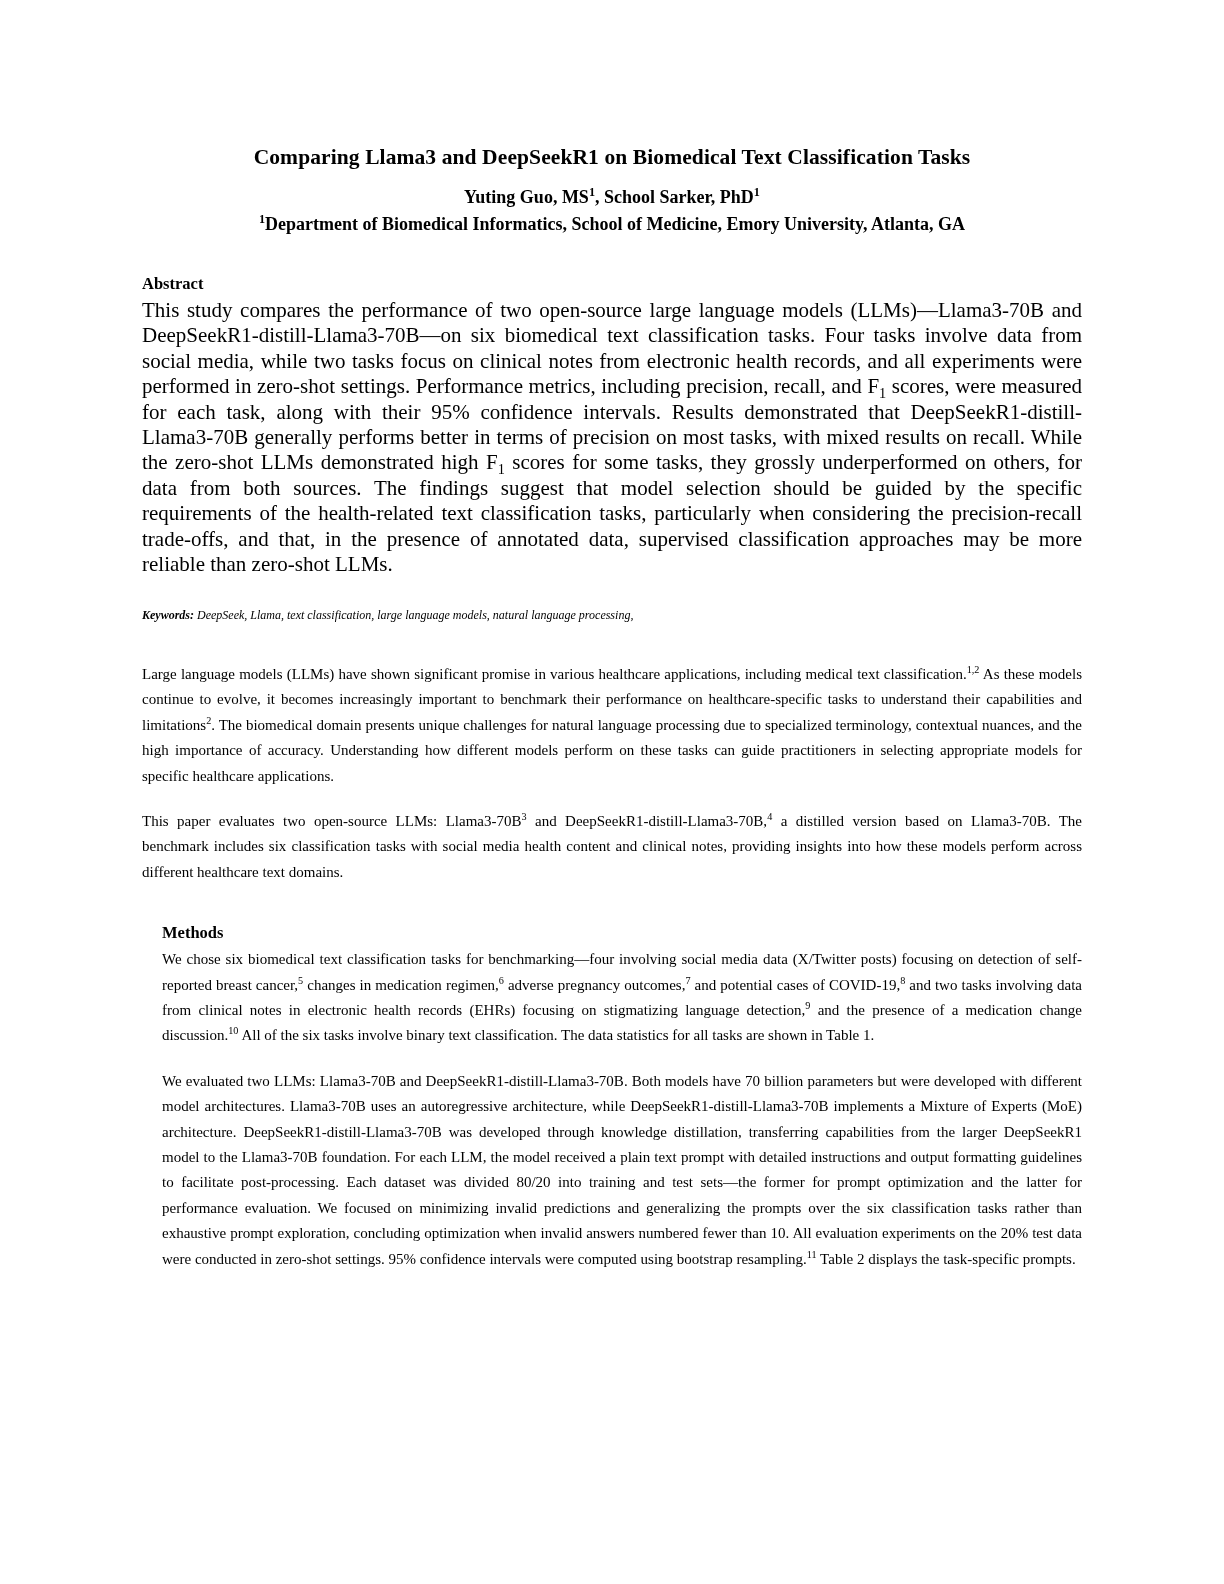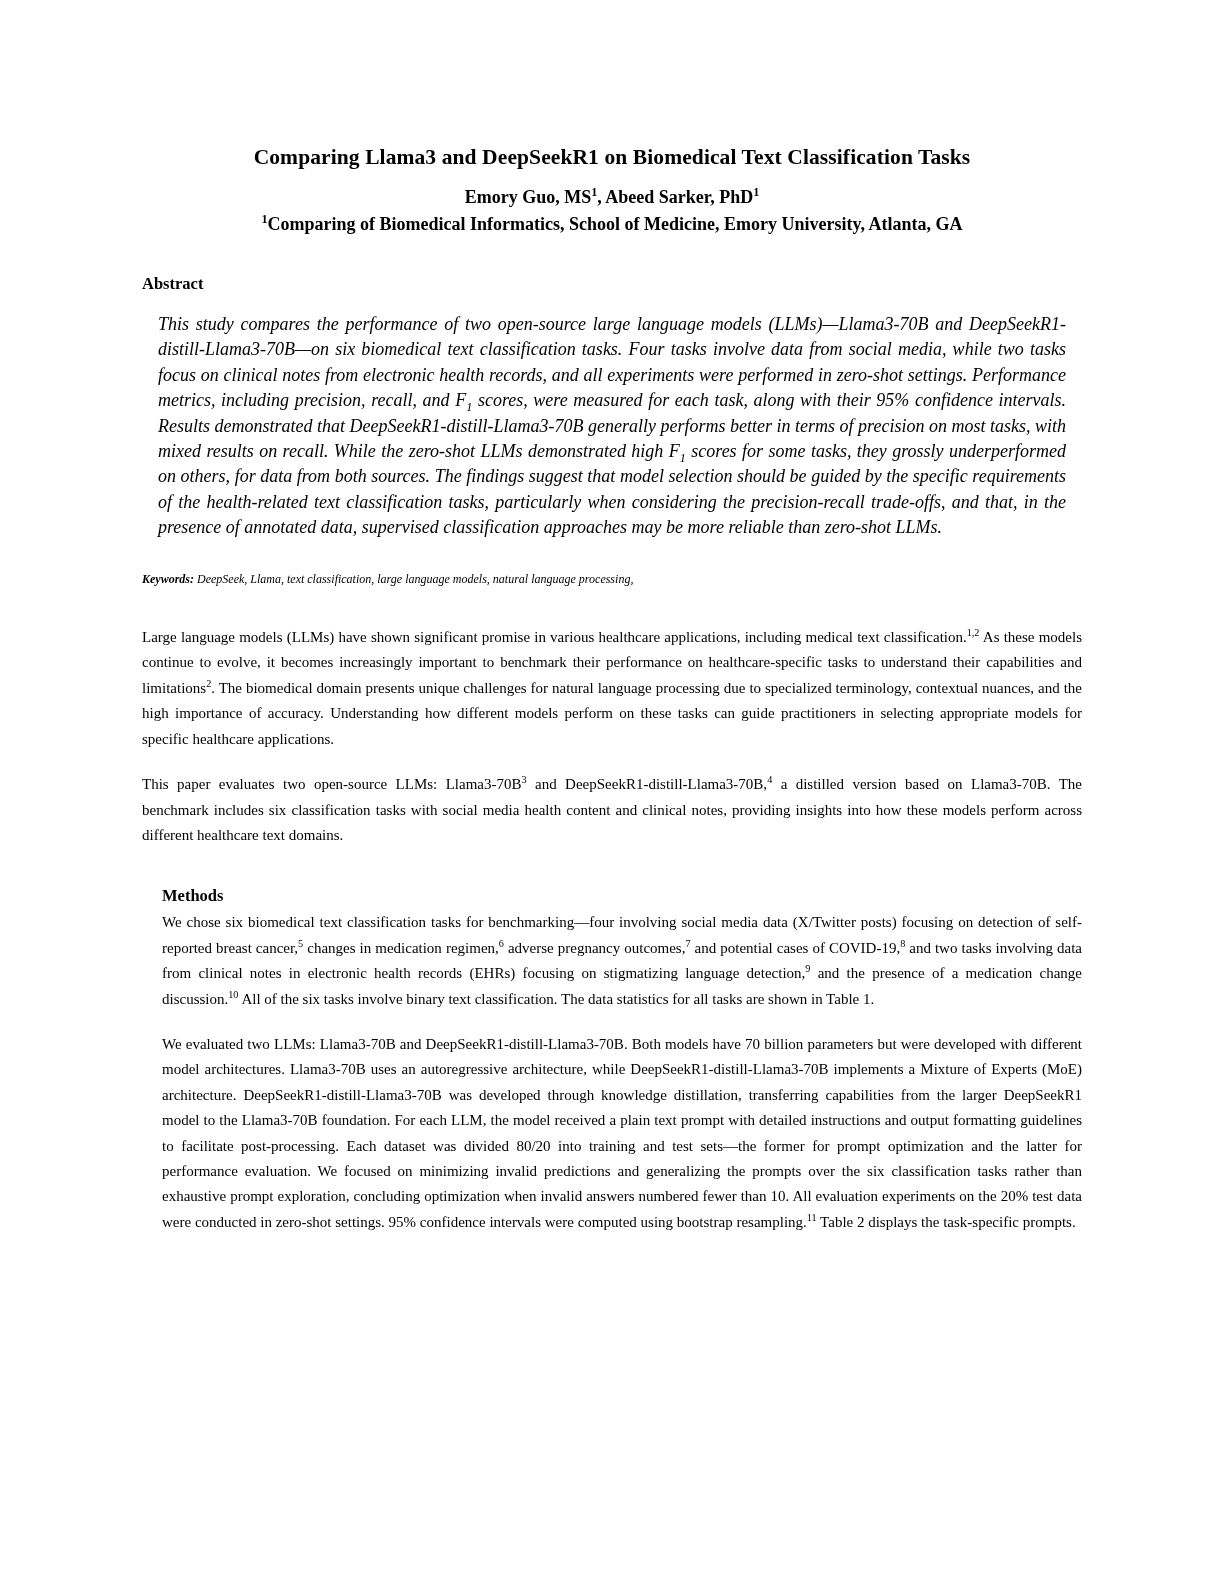--- a/index.html
+++ b/index.html
@@ -69,26 +69,25 @@
   .section-heading {
     font-size: 16.5px;
     font-weight: bold;
     line-height: 24px;
     margin: 0 0 2px 0;
   }
   .abstract-block {
     margin-top: 34px;
   }
   .abstract-body {
-    font-size: 18px;
-    font-style: italic;
+    font-size: 21px;
     line-height: 25.4px;
     text-align: justify;
     text-justify: inter-word;
-    margin: 16px;
+    margin: 0;
   }
   .keywords {
     font-size: 12px;
     font-style: italic;
     line-height: 25.4px;
     text-align: left;
     margin: 26px 0 0 0;
   }
   .keywords .kw-label {
     font-weight: bold;
@@ -117,22 +116,22 @@
   }
 </style>
 </head>
 <body>
 
 <div class="page">
   <div class="content">
 
     <div class="title-block">
       <h1 class="paper-title">Comparing Llama3 and DeepSeekR1 on Biomedical Text Classification Tasks</h1>
-      <p class="authors"><span>Emory Guo, MS</span><sup>1</sup><span>, Abeed Sarker, PhD</span><sup>1</sup></p>
-      <p class="affiliation"><sup>1</sup><span>Comparing of Biomedical Informatics, School of Medicine, Emory University,</span> <span>Atlanta, GA</span></p>
+      <p class="authors"><span>Yuting Guo, MS</span><sup>1</sup><span>, School Sarker, PhD</span><sup>1</sup></p>
+      <p class="affiliation"><sup>1</sup><span>Department of Biomedical Informatics, School of Medicine, Emory University,</span> <span>Atlanta, GA</span></p>
     </div>
 
     <div class="abstract-block">
       <div class="section-heading">Abstract</div>
       <p class="abstract-body"><span>This study compares the performance of two open-source large language models (LLMs)—Llama3-70B and DeepSeekR1-distill-Llama3-70B—on six biomedical text classification tasks. Four tasks involve data from social media, while two tasks focus on clinical notes from electronic health records, and all experiments were performed in zero-shot settings. Performance metrics, including precision, recall, and F</span><sub>1</sub><span> scores, were measured for each task, along with their 95% confidence intervals. Results demonstrated that DeepSeekR1-distill-Llama3-70B generally performs better in terms of precision on most tasks, with mixed results on recall. While the zero-shot LLMs demonstrated high F</span><sub>1</sub><span> scores for some tasks, they grossly underperformed on others, for data from both sources. The findings suggest that model selection should be guided by the specific requirements of the health-related text classification tasks, particularly when considering the precision-recall trade-offs, and that, in the presence of annotated data, supervised classification approaches may be more reliable than zero-shot LLMs.</span></p>
       <p class="keywords"><span class="kw-label">Keywords:</span><span> DeepSeek, Llama, text classification, large language models, natural language processing,</span></p>
     </div>
 
     <div class="intro-block">
       <p class="para para-tight"><span>Large language models (LLMs) have shown significant promise in various healthcare applications, including medical text classification.</span><sup>1,2</sup><span> As these models continue to evolve, it becomes increasingly important to benchmark their performance on healthcare-specific tasks to understand their capabilities and limitations</span><sup>2</sup><span>. The biomedical domain presents unique challenges for natural language processing due to specialized terminology, contextual nuances, and the high importance of accuracy. Understanding how different models perform on these tasks can guide practitioners in selecting appropriate models for specific healthcare applications.</span></p>

